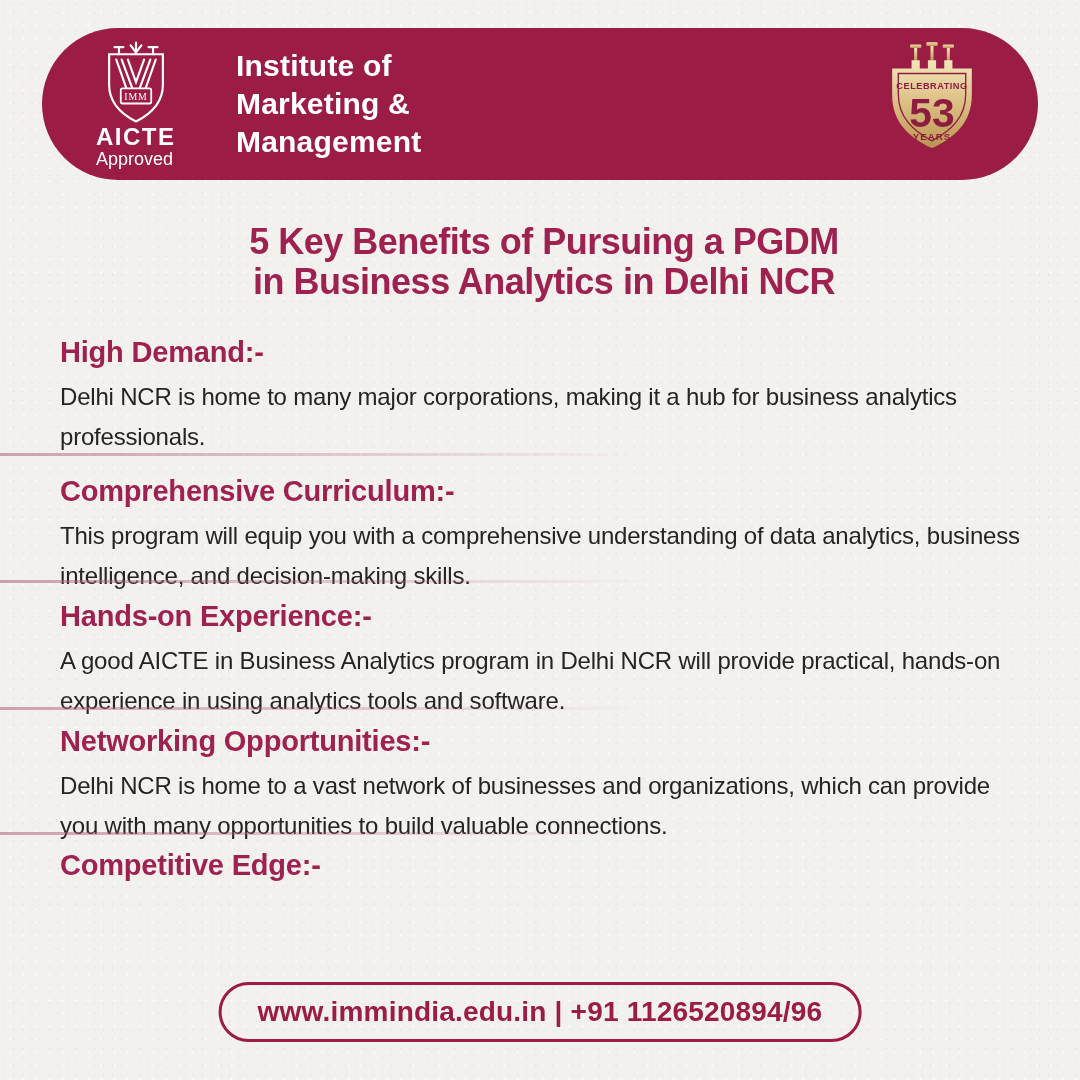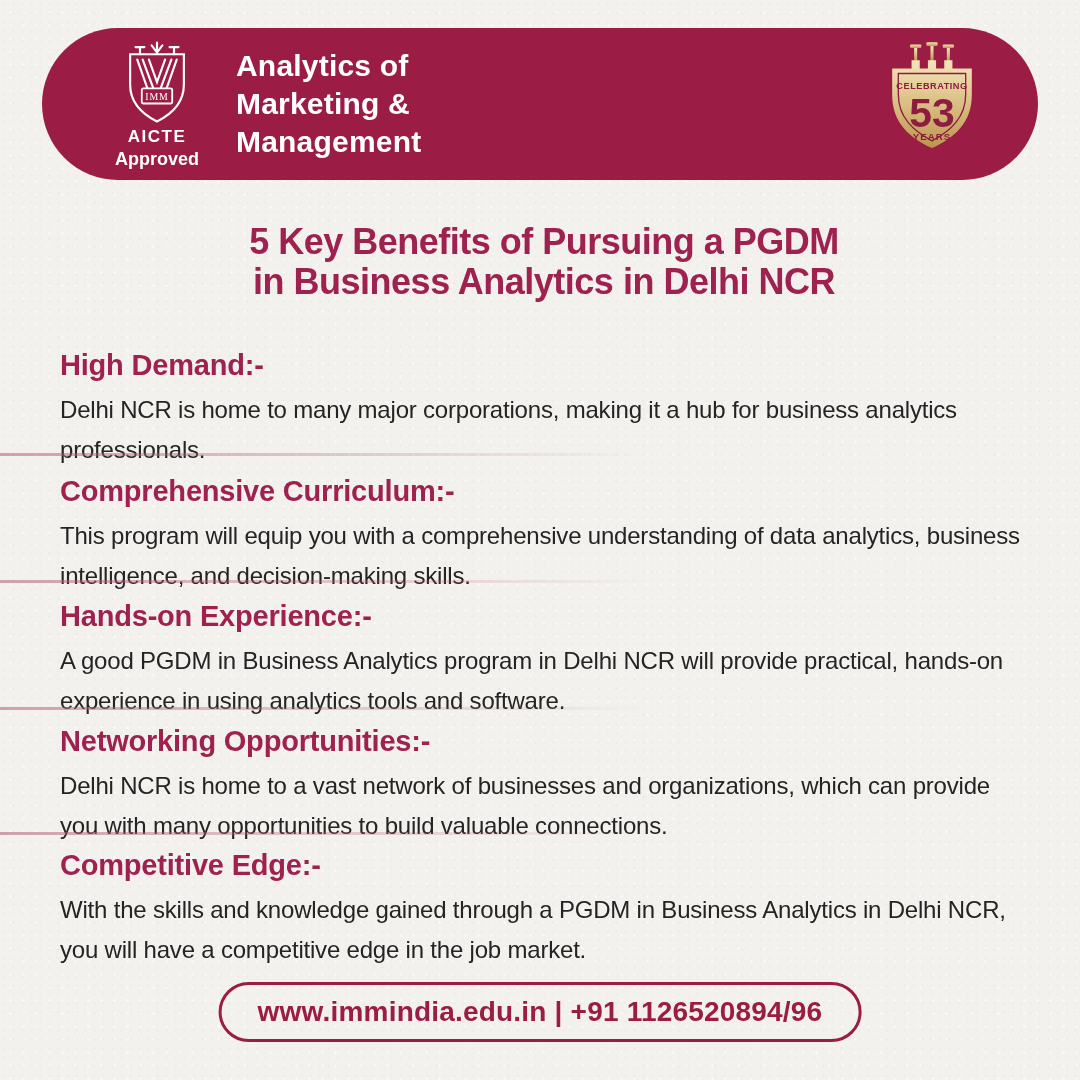--- a/index.html
+++ b/index.html
@@ -15,36 +15,36 @@
       radial-gradient(rgba(255,255,255,.55) 1px, transparent 1.2px);
     background-size:9px 9px,13px 13px;
     background-position:0 0,4px 6px;
   }
   
   .header{
     position:absolute;top:28px;left:42px;right:42px;height:152px;
     background:#9B1C45;border-radius:100px;
     display:flex;align-items:center;
   }
-  .logo{margin-left:54px;display:flex;flex-direction:column;align-items:center;width:122px;}
+  .logo{margin-left:54px;display:flex;flex-direction:column;width:122px;}
   .logo svg{width:80px;height:86px;display:block;}
-  .aicte{color:#fff;font-weight:700;font-size:17px;letter-spacing:1.5px;margin-top:1px;line-height:22px;}
-  .approved{color:#fff;font-weight:700;font-size:18px;margin-top:1px;line-height:20px;}
+  .aicte{color:#fff;font-weight:700;font-size:24px;letter-spacing:1.5px;margin-top:1px;line-height:22px;}
+  .approved{color:#fff;font-weight:400;font-size:18px;margin-top:1px;line-height:20px;}
   .inst{color:#fff;font-size:30px;line-height:38px;margin-left:18px;letter-spacing:.2px;}
   .inst .b{font-weight:700;}
   .inst .r{font-weight:700;}
   .badge{position:absolute;right:58px;top:12px;width:96px;height:116px;}
   
   .title{
     position:absolute;top:222px;left:8px;right:0;text-align:center;
     color:#9E2150;font-weight:700;font-size:36px;line-height:40px;letter-spacing:-.5px;
   }
   
   .section{position:absolute;left:60px;right:48px;}
-  .s0{top:349px}.s1{top:475px}.s2{top:600px}.s3{top:725px}.s4{top:849px}
+  .s0{top:336px}.s1{top:475px}.s2{top:600px}.s3{top:725px}.s4{top:849px}
   .section h2{margin:0 0 9px 0;font-size:29px;font-weight:700;color:#9E2150;letter-spacing:-.2px;line-height:32px;}
   .section p{margin:0;font-size:24px;line-height:40px;color:#242424;max-width:975px;letter-spacing:-.2px;}
   .divider{
     position:absolute;left:0;height:3px;width:705px;
     background:linear-gradient(to right, rgba(176,94,119,.55), rgba(176,94,119,.28) 50%, rgba(176,94,119,0) 92%);
   }
   .d0{top:453px}.d1{top:580px}.d2{top:707px}.d3{top:832px}
   
   .contact{
     position:absolute;top:982px;left:50%;transform:translateX(-50%);
@@ -77,21 +77,21 @@
           <path d="M26,23 L42,66 L58,23"></path>
         </g>
         <rect x="25" y="55" width="34" height="17" rx="2" fill="#9B1C45" stroke="#ffffff" stroke-width="2"></rect>
         <text x="42" y="68.5" text-anchor="middle" font-size="11" fill="#ffffff" font-family="'Liberation Serif',serif" letter-spacing="1">IMM</text>
       </svg>
       <div class="aicte">AICTE</div>
       <div class="approved">Approved</div>
     </div>
 
     <div class="inst">
-      <div><span class="b">Analytics</span><span class="r"> of</span></div>
+      <div><span class="b">Institute</span><span class="r"> of</span></div>
       <div><span class="b">Marketing</span><span class="r"> &amp;</span></div>
       <div><span class="b">Management</span></div>
     </div>
 
     <svg class="badge" viewBox="0 0 94 112" aria-hidden="true">
       <defs>
         <linearGradient id="goldg" x1="0" y1="0" x2="0" y2="1">
           <stop offset="0" stop-color="#f3e5ba"></stop>
           <stop offset="0.45" stop-color="#ddc288"></stop>
           <stop offset="1" stop-color="#bb954f"></stop>
@@ -125,32 +125,31 @@
   <div class="divider d0"></div>
 
   <div class="section s1">
     <h2>Comprehensive Curriculum:-</h2>
     <p>This program will equip you with a comprehensive understanding of data analytics, business intelligence, and decision-making skills.</p>
   </div>
   <div class="divider d1"></div>
 
   <div class="section s2">
     <h2>Hands-on Experience:-</h2>
-    <p>A good PGDM in Business Analytics program in Delhi NCR will provide practical, hands-on experience in using analytics tools and software.</p>
+    <p>A good AICTE in Business Analytics program in Delhi NCR will provide practical, hands-on experience in using analytics tools and software.</p>
   </div>
   <div class="divider d2"></div>
 
   <div class="section s3">
     <h2>Networking Opportunities:-</h2>
     <p>Delhi NCR is home to a vast network of businesses and organizations,  which can provide you with many opportunities to build valuable connections.</p>
   </div>
   <div class="divider d3"></div>
 
   <div class="section s4">
     <h2>Competitive Edge:-</h2>
-    <p>With the skills and knowledge gained through a PGDM in Business Analytics in Delhi NCR, you will have a competitive edge in the job market.</p>
   </div>
 
   <div class="contact">
     <span>www.immindia.edu.in</span><span> | </span><span>+91 1126520894/96</span>
   </div>
 
 </div>
 
 </body></html>

